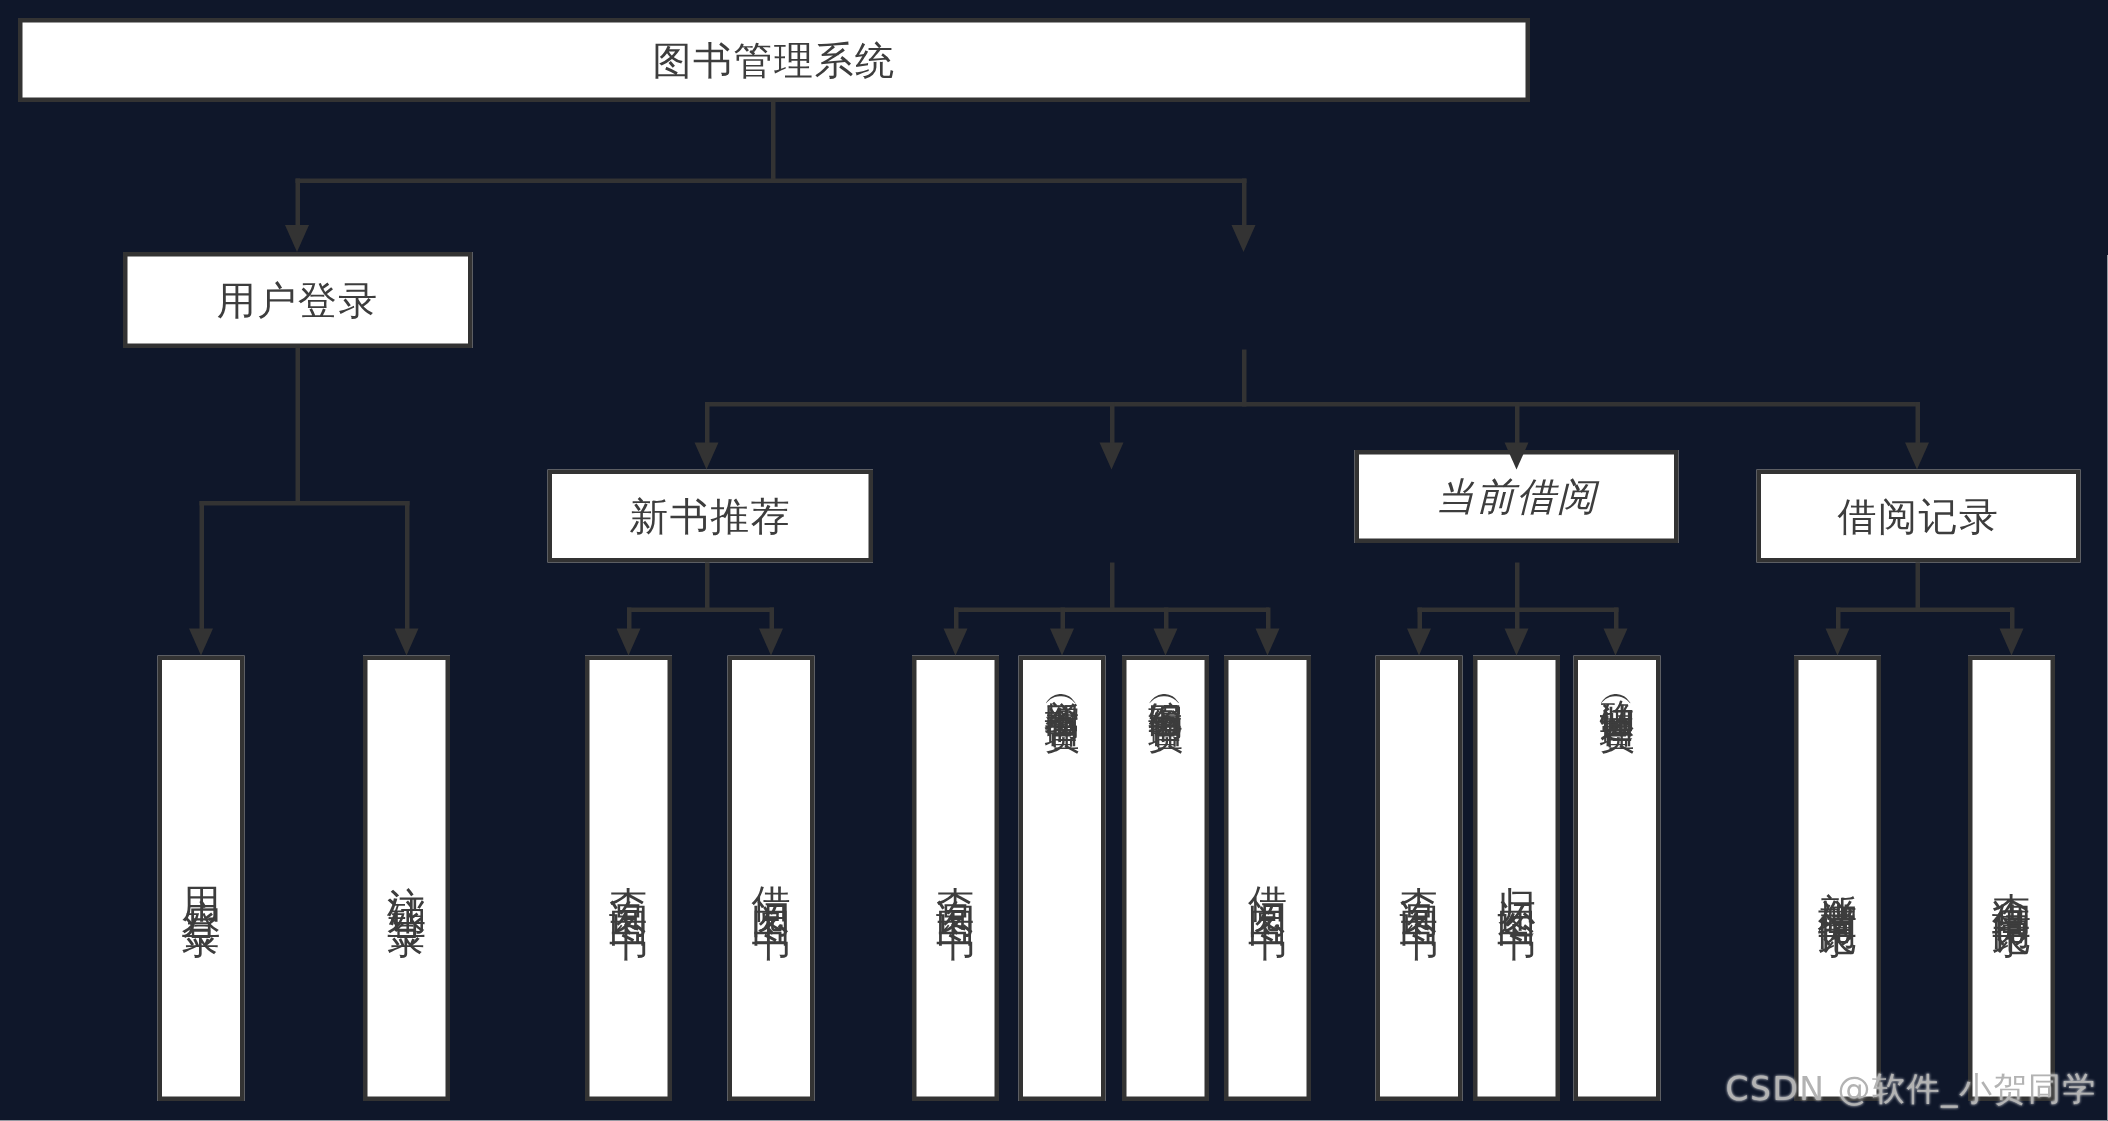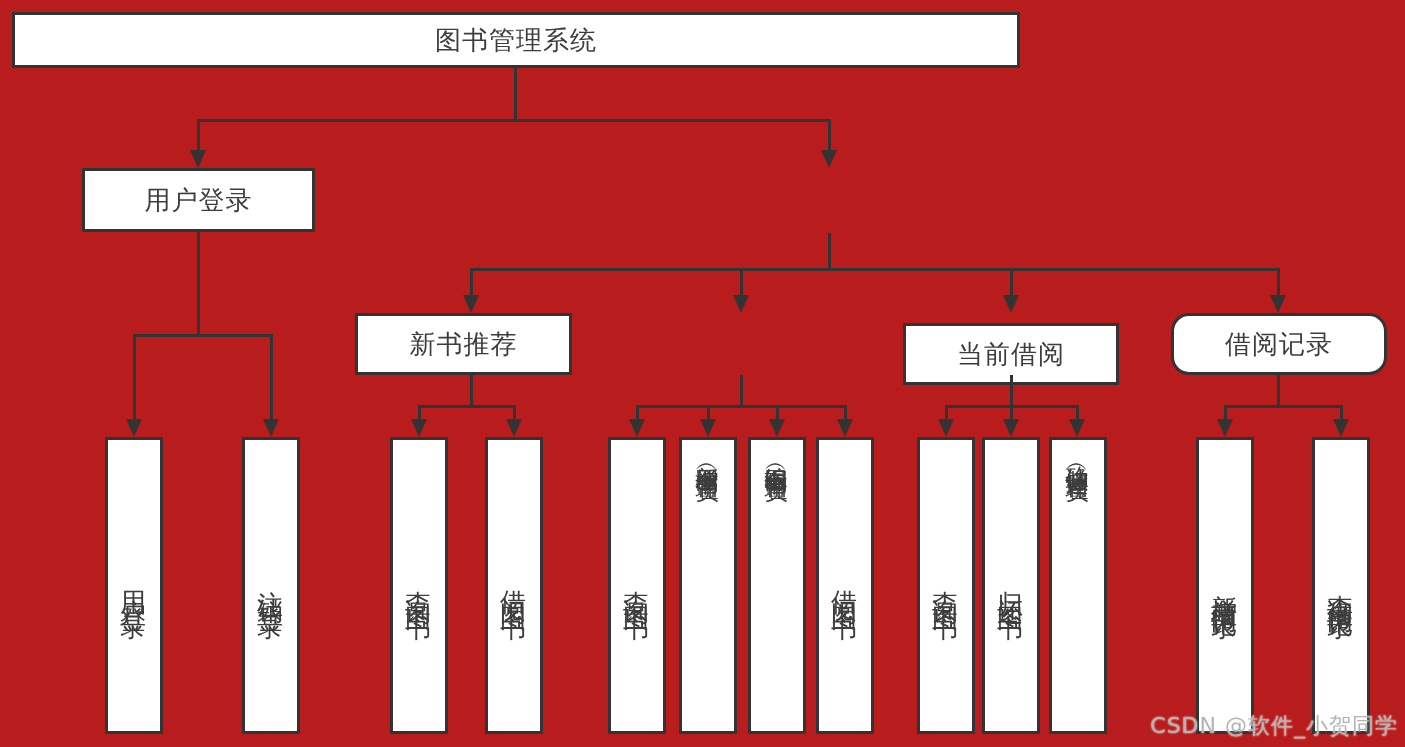--- a/index.html
+++ b/index.html
@@ -1,17 +1,17 @@
 <!DOCTYPE html>
 <html><head>
 <meta charset="utf-8">
 <style>
   html,body{margin:0;padding:0;background:#ffffff;}
   .canvas{
-    position:relative;width:1405px;height:747px;background:#b91c1c;overflow:hidden;
+    position:relative;width:1405px;height:747px;background:#0f172a;overflow:hidden;
     font-family:"DejaVu Sans","Liberation Sans",sans-serif;
     color:#3d3d3d;
   }
   
   .box{
     position:absolute;box-sizing:border-box;border:3px solid #333333;background:#ffffff;
     display:flex;align-items:center;justify-content:center;
     font-size:26px;color:#3d3d3d;
   }
   .box.h{letter-spacing:1px;}
@@ -42,23 +42,23 @@
 </style>
 </head>
 <body>
 
 <div class="canvas">
 
   <div class="box h" style="left:12px;top:12px;width:1008px;height:56px;">图书管理系统</div>
 
   <div class="box h" style="left:82px;top:168px;width:233px;height:64px;">用户登录</div>
 
-  <div class="box h" style="left:355px;top:313px;width:217px;height:62px;">新书推荐</div>
-  <div class="box h" style="left:903px;top:323px;width:216px;height:62px;">当前借阅</div>
-  <div class="box h" style="left:1171px;top:313px;width:216px;height:62px;border-radius:18px;">借阅记录</div>
+  <div class="box h" style="left:365px;top:313px;width:217px;height:62px;">新书推荐</div>
+  <div class="box h" style="left:903px;top:300px;width:216px;height:62px;font-style:italic;">当前借阅</div>
+  <div class="box h" style="left:1171px;top:313px;width:216px;height:62px;">借阅记录</div>
 
   <div class="box v" style="left:105px;">用户登录</div>
   <div class="box v" style="left:242px;">注销登录</div>
 
   <div class="box v" style="left:390px;">查询图书</div>
   <div class="box v" style="left:485px;">借阅图书</div>
 
   <div class="box v" style="left:608px;">查询图书</div>
   <div class="box v admin" style="left:679px;">新增图书（管理员）</div>
   <div class="box v admin" style="left:748px;">编辑图书（管理员）</div>

